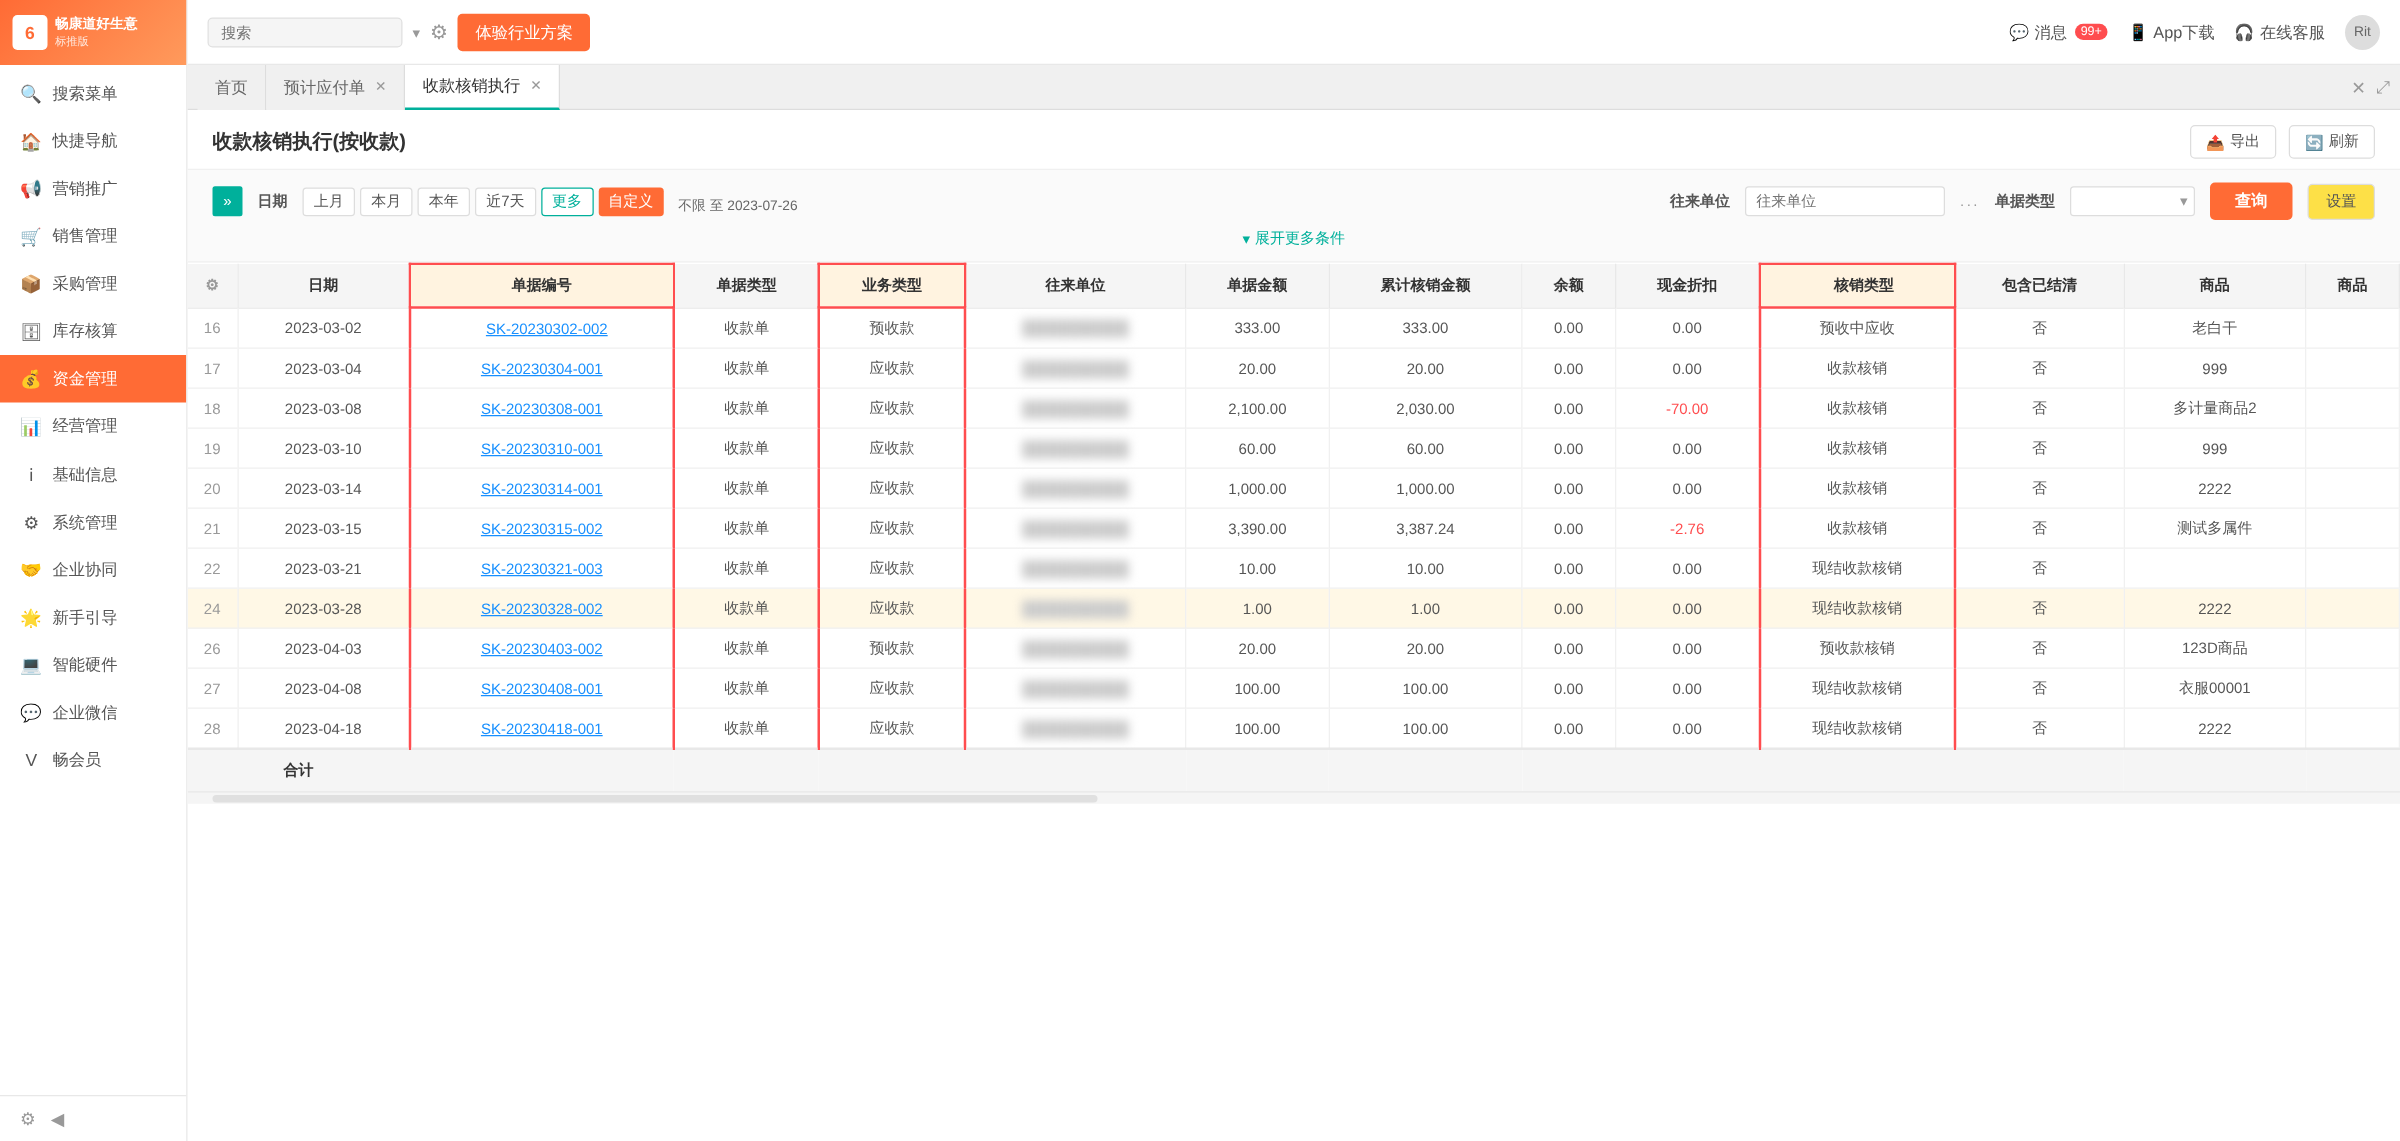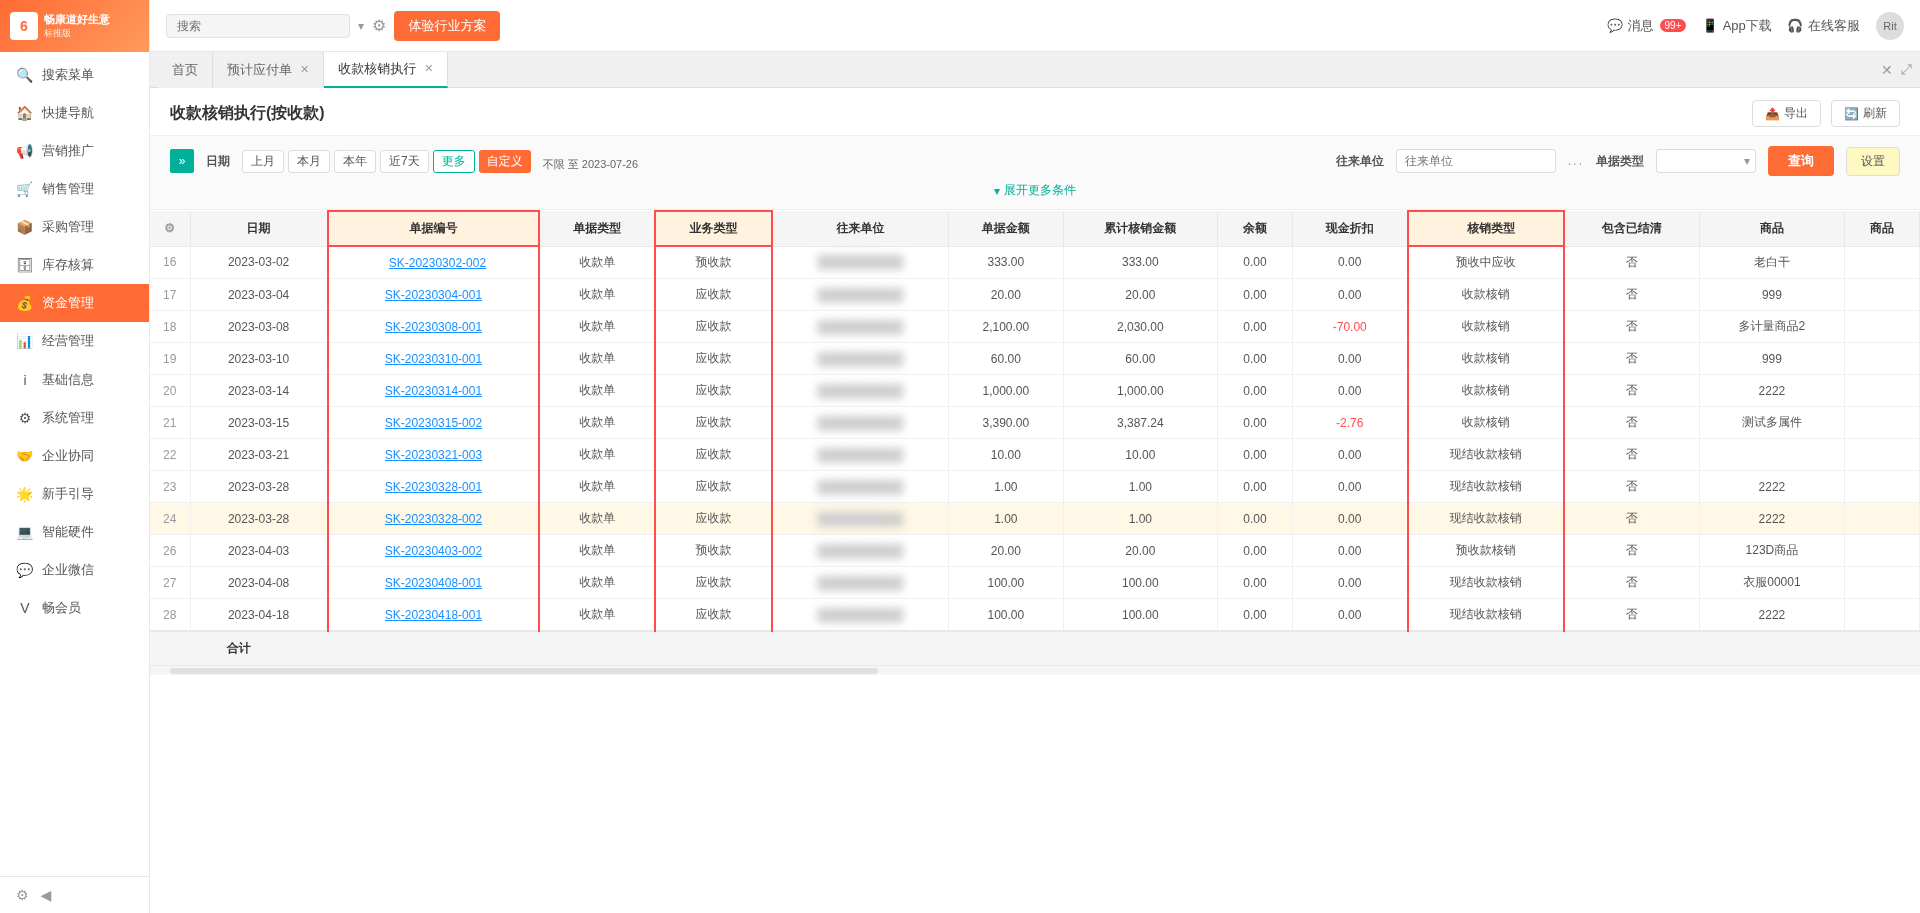--- a/index.html
+++ b/index.html
@@ -81,21 +81,21 @@
       display: flex;
       align-items: center;
       gap: 8px;
       flex: 1;
     }
     .header-input {
       background: #f5f5f5;
       border: 1px solid #e0e0e0;
       border-radius: 4px;
       padding: 4px 10px;
-      width: 184px;
+      width: 156px;
       color: #999;
       font-size: 12px;
     }
     .header-btn-solution {
       background: #ff6b35;
       color: #fff;
       border: none;
       border-radius: 4px;
       padding: 6px 14px;
       cursor: pointer;
@@ -291,21 +291,21 @@
       background: #ff6b35;
       color: #fff;
       border: none;
       border-radius: 4px;
       padding: 6px 20px;
       font-size: 13px;
       cursor: pointer;
       font-weight: bold;
     }
     .btn-settings {
-      background: #fef9c3;
+      background: #fde047;
       color: #555;
       border: 1px solid #ddd;
       border-radius: 4px;
       padding: 5px 14px;
       font-size: 12px;
       cursor: pointer;
       text-align: center;
     }
     .filter-more-row {
       margin-top: 6px;
@@ -695,36 +695,20 @@
       <td><span class="blur">██████████</span></td>
       <td style="">10.00</td>
       <td style="">10.00</td>
       <td>0.00</td>
       <td style="">0.00</td>
       <td style="border-left:2px solid #ff4d4f; border-right:2px solid #ff4d4f;">现结收款核销</td>
       <td>否</td>
       <td></td>
       <td></td>
     </tr>
-            <tr>
-      <td class="row-num">23</td>
-      <td>2023-03-28</td>
-      <td class="link-cell" style="border-left:2px solid #ff4d4f; border-right:2px solid #ff4d4f;">SK-20230328-001</td>
-      <td>收款单</td>
-      <td style="border-left:2px solid #ff4d4f; border-right:2px solid #ff4d4f;">应收款</td>
-      <td><span class="blur">██████████</span></td>
-      <td style="">1.00</td>
-      <td style="">1.00</td>
-      <td>0.00</td>
-      <td style="">0.00</td>
-      <td style="border-left:2px solid #ff4d4f; border-right:2px solid #ff4d4f;">现结收款核销</td>
-      <td>否</td>
-      <td>2222</td>
-      <td></td>
-    </tr>
             <tr style="background: rgb(255, 248, 230);">
       <td class="row-num">24</td>
       <td>2023-03-28</td>
       <td class="link-cell" style="border-left:2px solid #ff4d4f; border-right:2px solid #ff4d4f;">SK-20230328-002</td>
       <td>收款单</td>
       <td style="border-left:2px solid #ff4d4f; border-right:2px solid #ff4d4f;">应收款</td>
       <td><span class="blur">██████████</span></td>
       <td style="">1.00</td>
       <td style="">1.00</td>
       <td>0.00</td>

